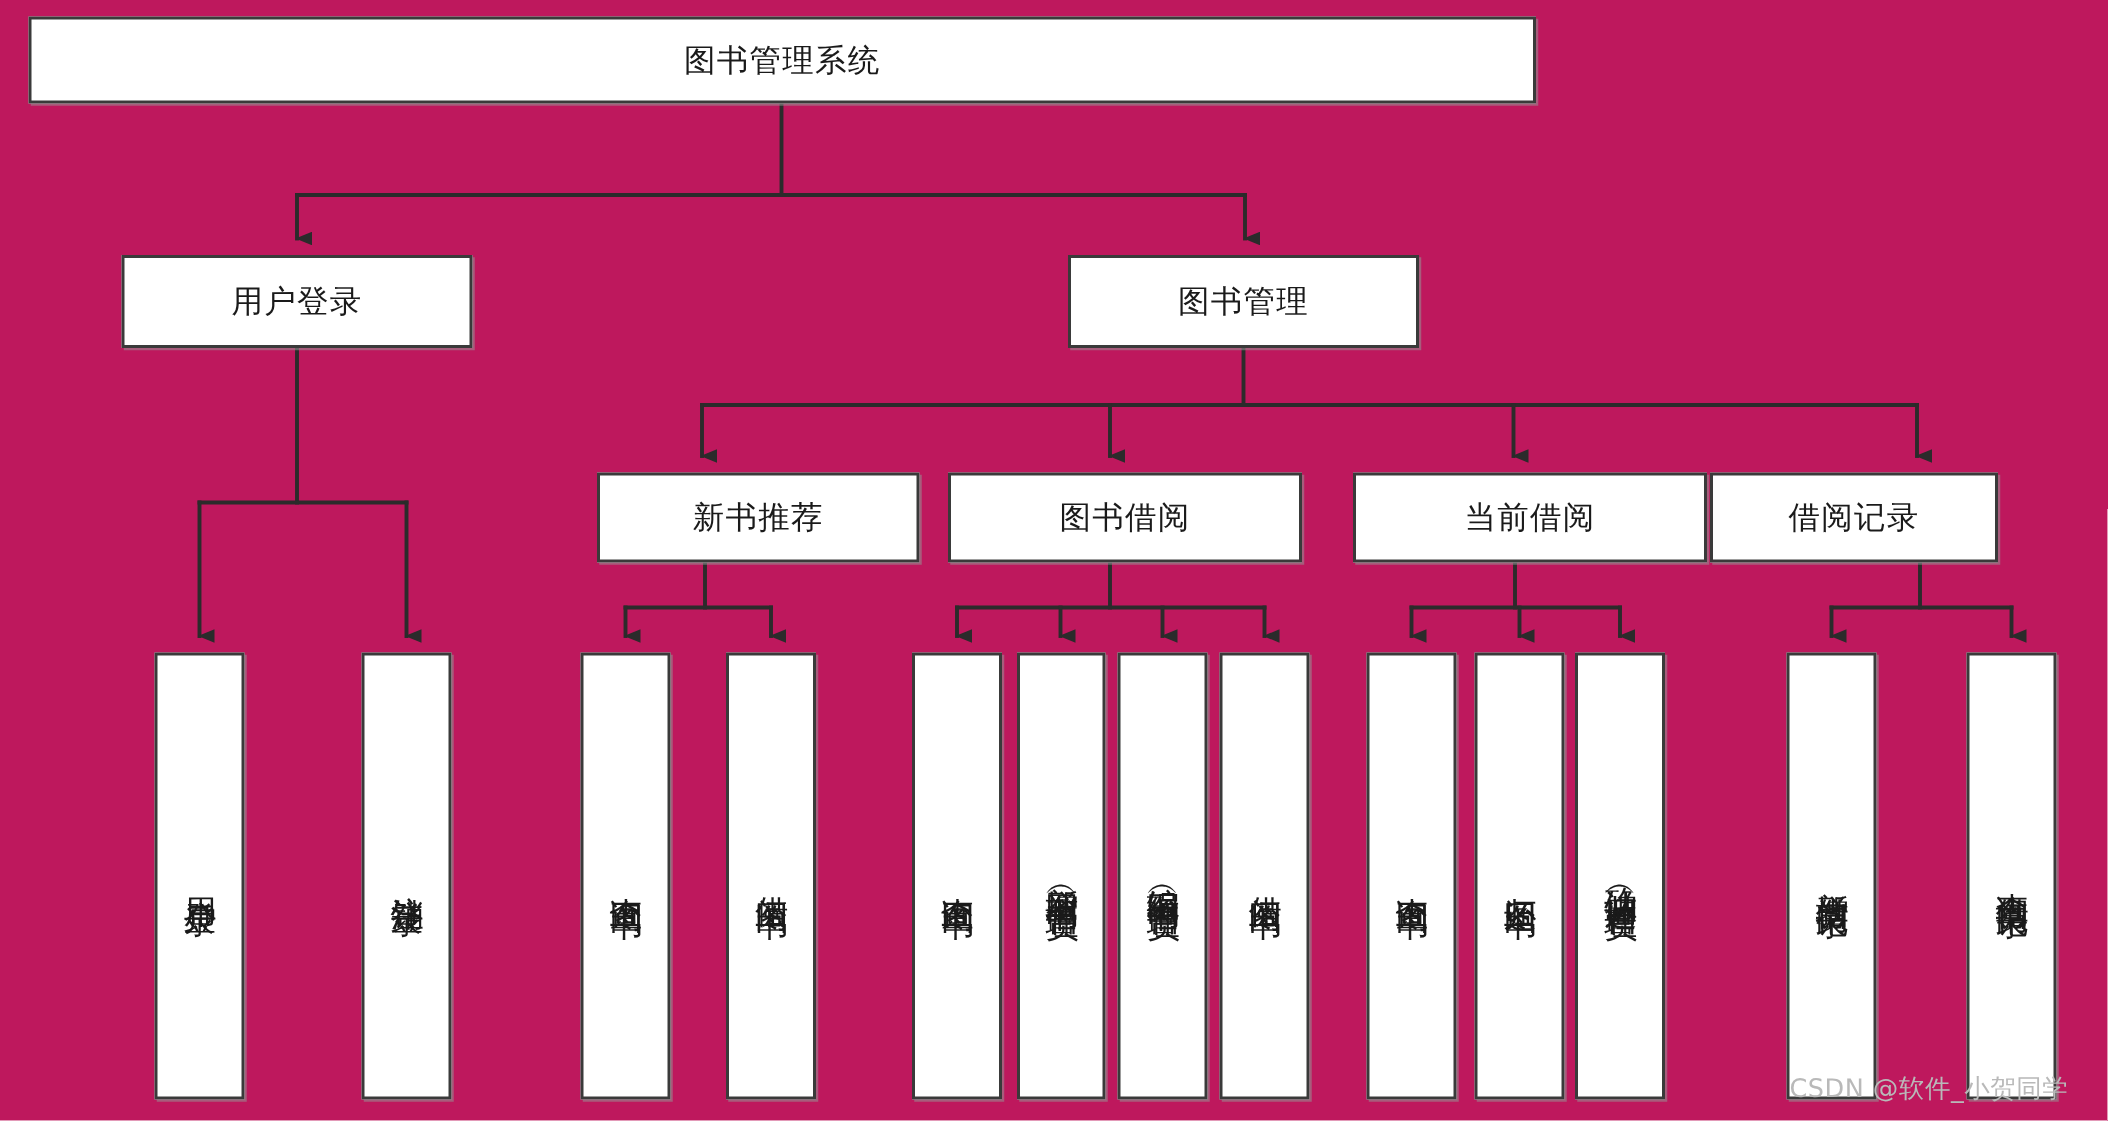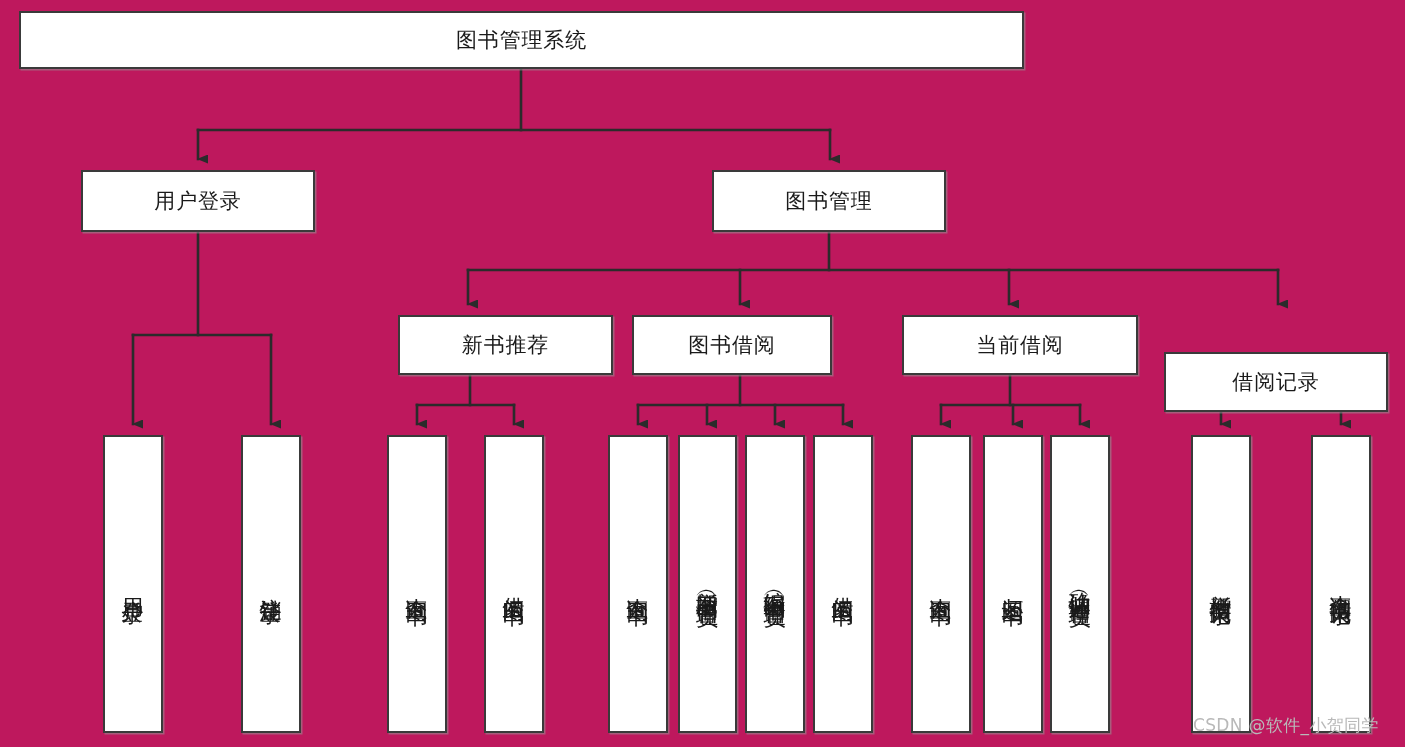--- a/index.html
+++ b/index.html
@@ -127,27 +127,27 @@
   <div id="node-host">
       <div class="node horiz lvl2" style="left: 81px; top: 170px; width: 234px; height: 62px;">
         <span class="label">用户登录</span>
       </div>
       <div class="node horiz lvl2" style="left: 712px; top: 170px; width: 234px; height: 62px;">
         <span class="label">图书管理</span>
       </div>
       <div class="node horiz lvl3" style="left: 363px; top: 315px; width: 215px; height: 60px; margin-left: 35px;">
         <span class="label">新书推荐</span>
       </div>
-      <div class="node horiz lvl3" style="left: 632px; top: 315px; width: 200px; height: 60px;">
+      <div class="node horiz lvl3" style="left: 632px; top: 315px; width: 236px; height: 60px;">
         <span class="label">图书借阅</span>
       </div>
       <div class="node horiz lvl3" style="left: 902px; top: 315px; width: 236px; height: 60px;">
         <span class="label">当前借阅</span>
       </div>
-      <div class="node horiz lvl3" style="left: 1164px; top: 315px; width: 224px; height: 60px; margin-top: 37px;">
+      <div class="node horiz lvl3" style="left: 1140px; top: 315px; width: 192px; height: 60px;">
         <span class="label">借阅记录</span>
       </div>
       <div class="node vert leaf" style="left: 103px; top: 435px; width: 60px; height: 298px;">
         <span class="label">用户登录</span>
       </div>
       <div class="node vert leaf" style="left: 241px; top: 435px; width: 60px; height: 298px;">
         <span class="label">注销登录</span>
       </div>
       <div class="node vert leaf" style="left: 387px; top: 435px; width: 60px; height: 298px;">
         <span class="label">查询图书</span>

